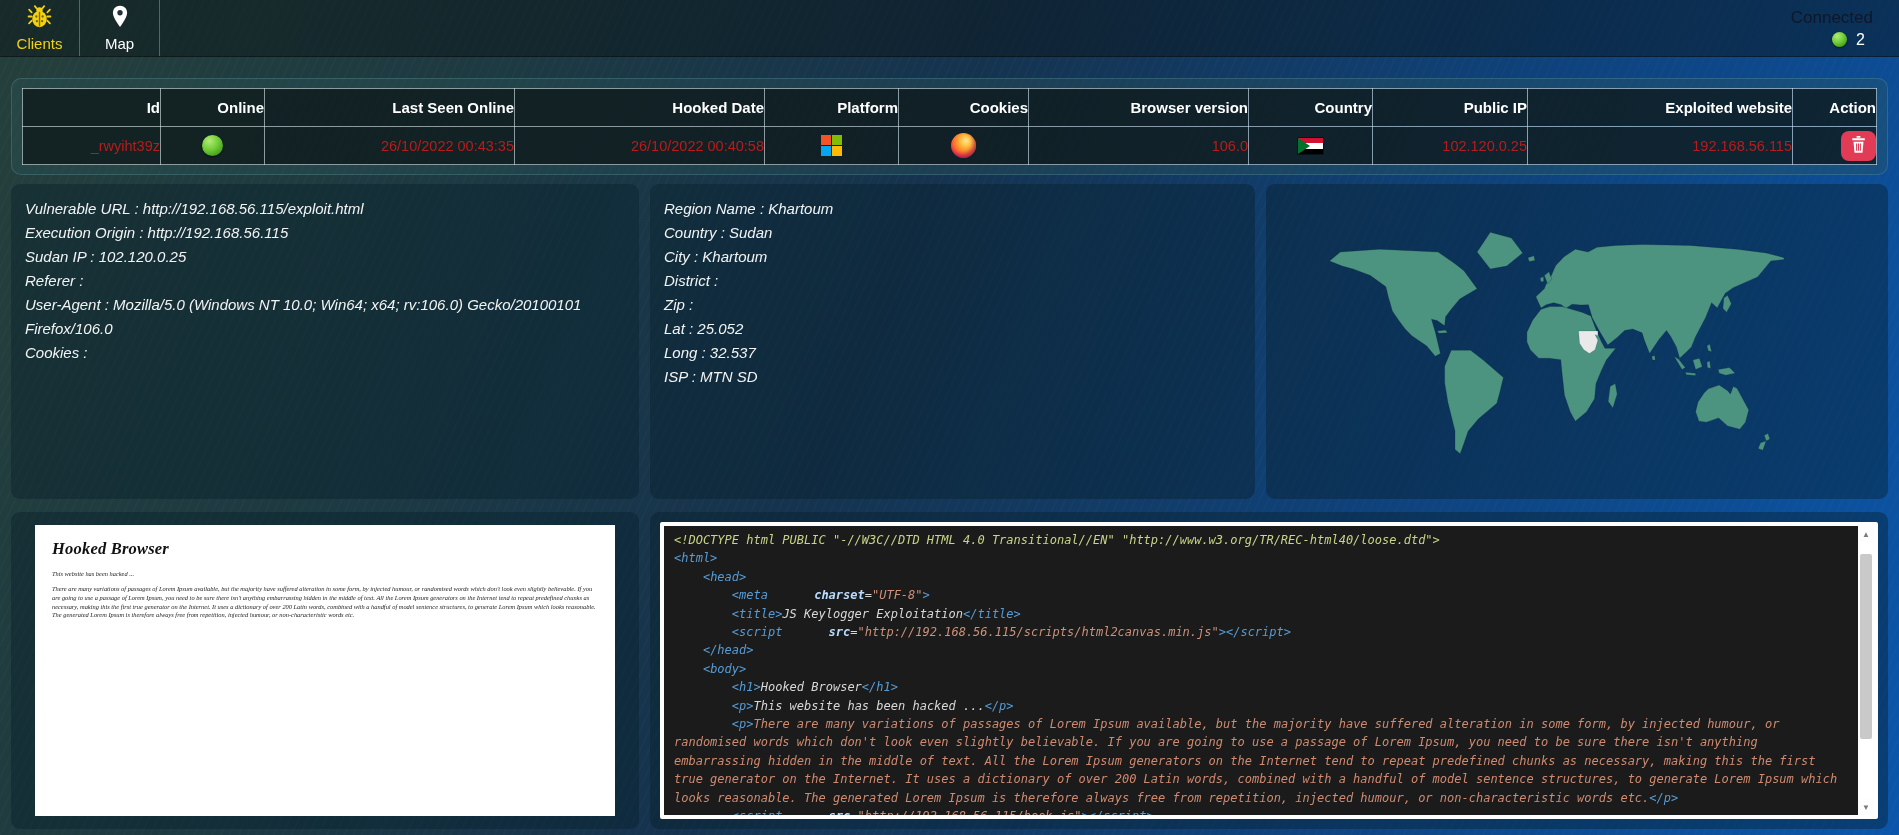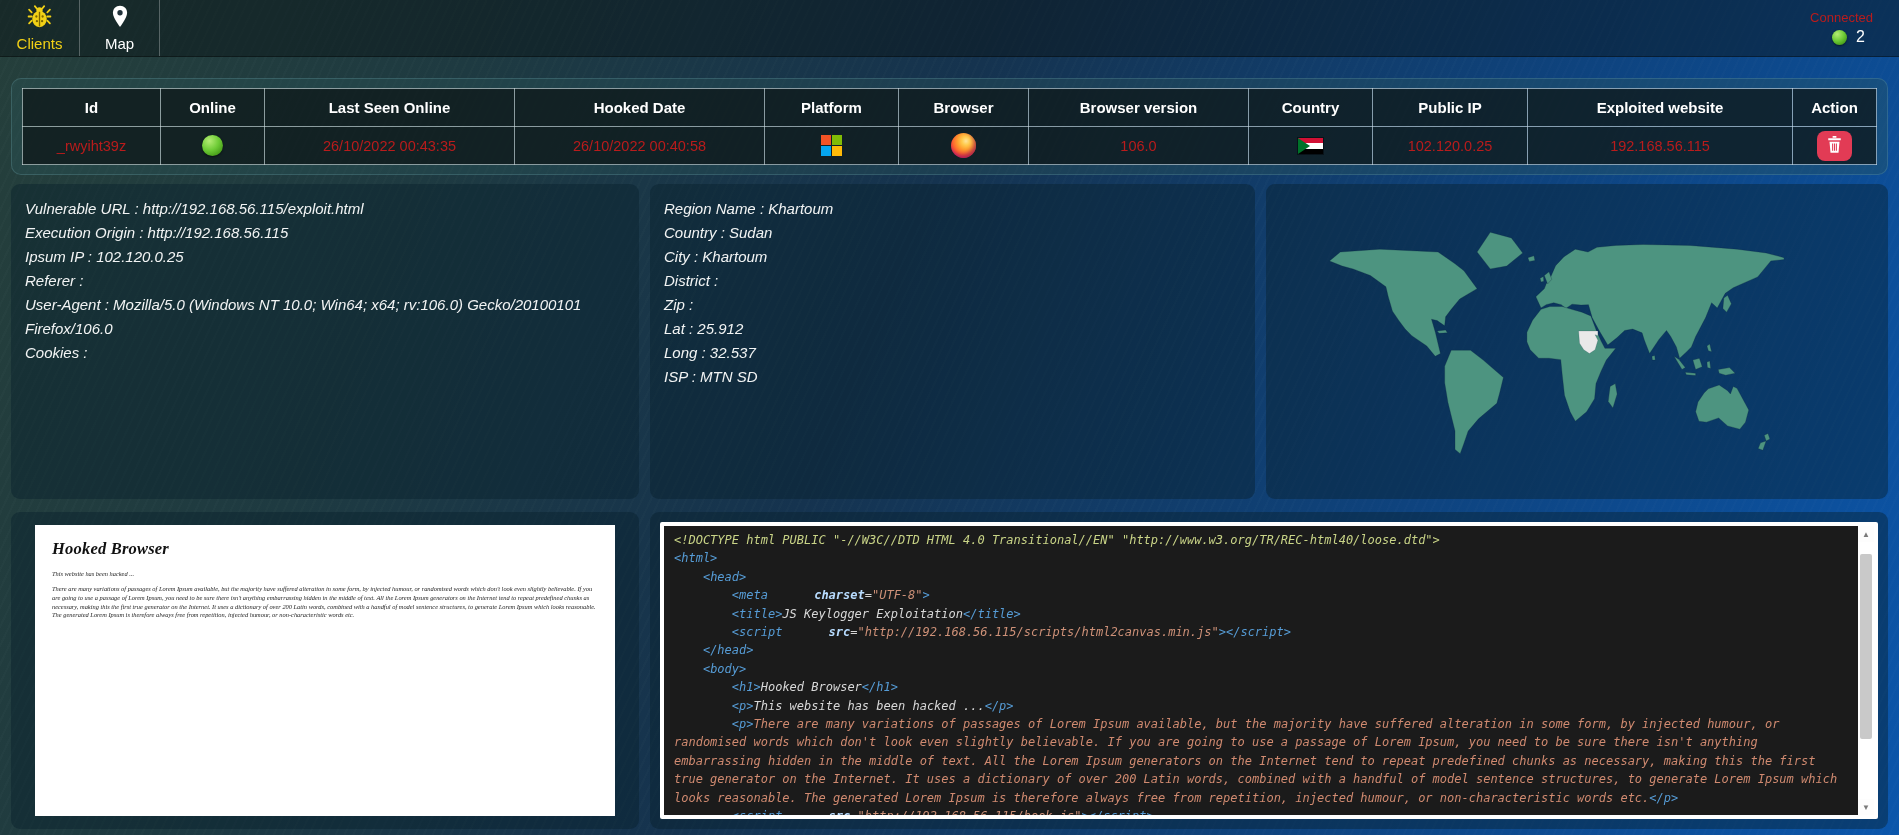--- a/index.html
+++ b/index.html
@@ -17,40 +17,40 @@
   nav { height:57px; display:flex; align-items:stretch;
     background: rgba(8,18,20,0.45); border-bottom:1px solid rgba(0,0,0,0.35); position:relative; z-index:2; }
   .nav-tab { width:80px; display:flex; flex-direction:column; align-items:center; justify-content:center;
     gap:2px; cursor:pointer; border-right:1px solid rgba(255,255,255,0.28); }
   .nav-tab .tab-label { font-size:15px; }
   .tab-clients .tab-label { color:var(--accent-yellow); }
   .tab-map .tab-label { color:#fff; }
   .nav-spacer { flex:1; }
   .connected-box { display:flex; flex-direction:column; align-items:flex-end; justify-content:center;
     padding-right:26px; gap:3px; }
-  .connected-label { font-size:13px; color:#b91c1c; }
+  .connected-label { font-size:17px; color:#0f172a; }
   .connected-row { display:flex; align-items:center; gap:9px; padding-right:8px; }
   .dot-green { border-radius:50%;
     background: radial-gradient(circle at 35% 28%, #b4ec74 0%, #6fcc37 45%, #4ba21c 75%, #3a8414 100%);
     box-shadow: 0 1px 2px rgba(0,0,0,0.5); }
   .dot-14 { width:15px; height:15px; }
   .dot-20 { width:21px; height:21px; }
   .connected-count { font-size:16px; color:#fff; }
 
   
   main { padding:0 11px; position:relative; z-index:1; }
   .table-card { margin-top:21px; background:rgba(44,86,90,0.35); border:1px solid rgba(130,190,200,0.22);
     border-radius:10px; padding:9px 10px; }
   .row2 { display:grid; grid-template-columns:628px 605px 1fr; gap:11px; margin-top:9px; height:315px; }
   .row3 { display:grid; grid-template-columns:628px 1fr; gap:11px; margin-top:13px; height:317px; }
   .panel { background:rgba(7,30,44,0.42); border-radius:9px; overflow:hidden;font-style:italic; }
 
   
   table { width:100%; border-collapse:collapse; table-layout:fixed; }
-  th, td { border:1px solid rgba(225,230,230,0.55); height:38px; text-align:center; vertical-align:middle;
+  th, td { border:1px solid rgba(225,230,230,0.55); height:38px; text-align:right; vertical-align:middle;
     background:rgba(13,21,22,0.72); overflow:hidden; white-space:nowrap; }
   th { font-size:15px; font-weight:bold; color:#fff; }
   td { font-size:14.5px; color:#b91c1c; }
   .cell-flex { display:flex; align-items:center; justify-content:center; height:100%; }
 
   .win-icon { display:grid; grid-template-columns:10px 10px; grid-template-rows:10px 10px; gap:1.5px; }
   .win-icon span:nth-child(1){background:#f35325;} .win-icon span:nth-child(2){background:#81bc06;}
   .win-icon span:nth-child(3){background:#05a6f0;} .win-icon span:nth-child(4){background:#ffba08;}
 
   .firefox-icon { width:25px; height:25px; border-radius:50%;
@@ -160,21 +160,21 @@
           <col style="width:265px">
           <col>
       </colgroup>
       <thead>
         <tr>
           <th>Id</th>
           <th>Online</th>
           <th>Last Seen Online</th>
           <th>Hooked Date</th>
           <th>Platform</th>
-          <th>Browser</th>
+          <th>Cookies</th>
           <th>Browser version</th>
           <th>Country</th>
           <th>Public IP</th>
           <th>Exploited website</th>
           <th>Action</th>
         </tr>
       </thead>
       <tbody>
         <tr>
           <td>_rwyiht39z</td>
@@ -221,33 +221,33 @@
           </td>
         </tr>
       </tbody>
     </table>
   </section>
 
   <section class="row2">
     <div class="panel info-panel" id="request-info">
         <div class="info-line">Vulnerable URL : http://192.168.56.115/exploit.html</div>
         <div class="info-line">Execution Origin : http://192.168.56.115</div>
-        <div class="info-line">Ipsum IP : 102.120.0.25</div>
+        <div class="info-line">Sudan IP : 102.120.0.25</div>
         <div class="info-line">Referer :</div>
         <div class="info-line">User-Agent : Mozilla/5.0 (Windows NT 10.0; Win64; x64; rv:106.0) Gecko/20100101</div>
         <div class="info-line">Firefox/106.0</div>
         <div class="info-line">Cookies :</div>
       </div>
     <div class="panel info-panel" id="geo-info">
         <div class="info-line">Region Name : Khartoum</div>
         <div class="info-line">Country : Sudan</div>
         <div class="info-line">City : Khartoum</div>
         <div class="info-line">District :</div>
         <div class="info-line">Zip :</div>
-        <div class="info-line">Lat : 25.912</div>
+        <div class="info-line">Lat : 25.052</div>
         <div class="info-line">Long : 32.537</div>
         <div class="info-line">ISP : MTN SD</div>
       </div>
     <div class="panel map-panel">
       <svg width="470" height="276" viewBox="0 0 1000 500" preserveAspectRatio="xMidYMid meet">
 
         <path class="land" d="M33,69 L56,50 L140,44 L264,50 L300,75 L319,90 L347,128 L310,150 L292,172 L280,188 L278,207 L262,196 L250,193 L258,220 L269,266 L258,272 L240,250 L208,228 L194,214 L180,195 L167,176 L158,145 L153,124 L120,100 L83,86 L60,80 Z"></path>
 
         <path class="land" d="M347,50 L375,8 L420,20 L444,52 L410,80 L375,86 Z"></path>
 

